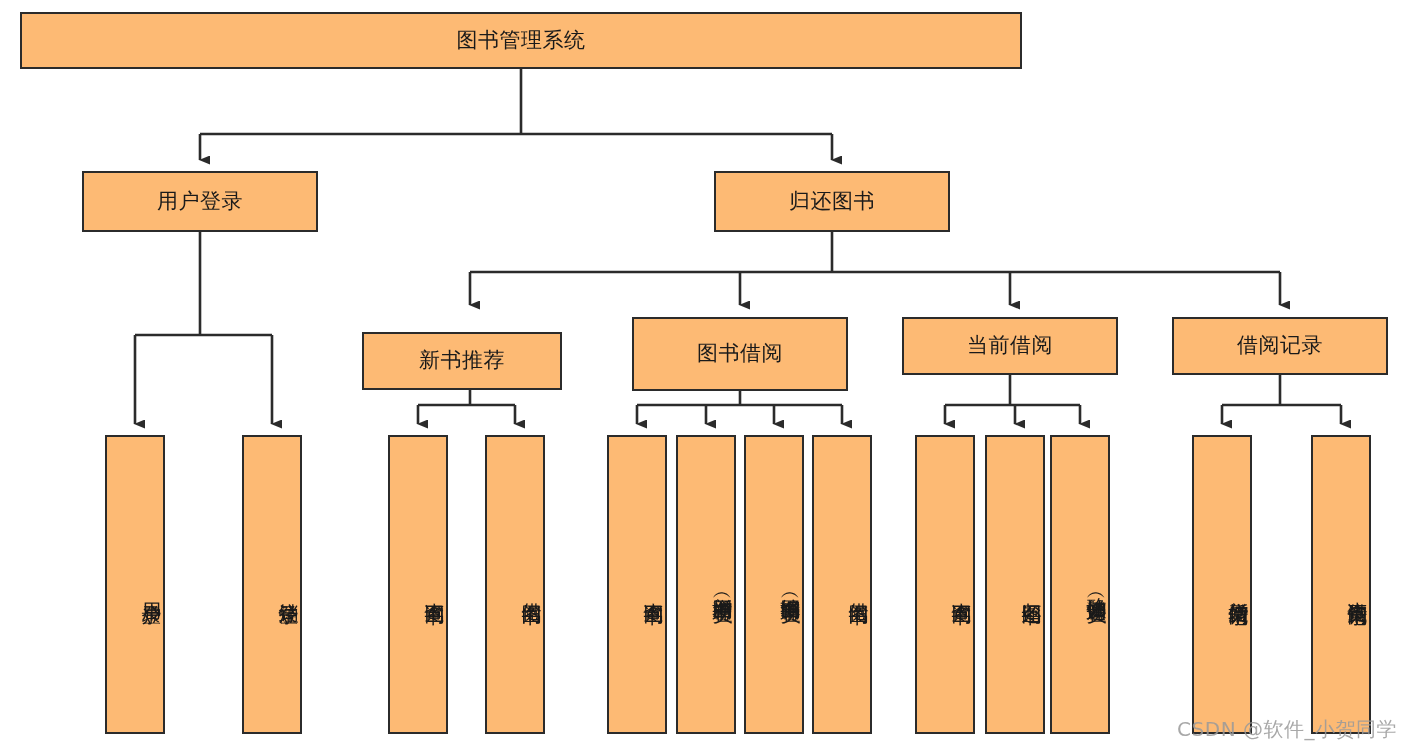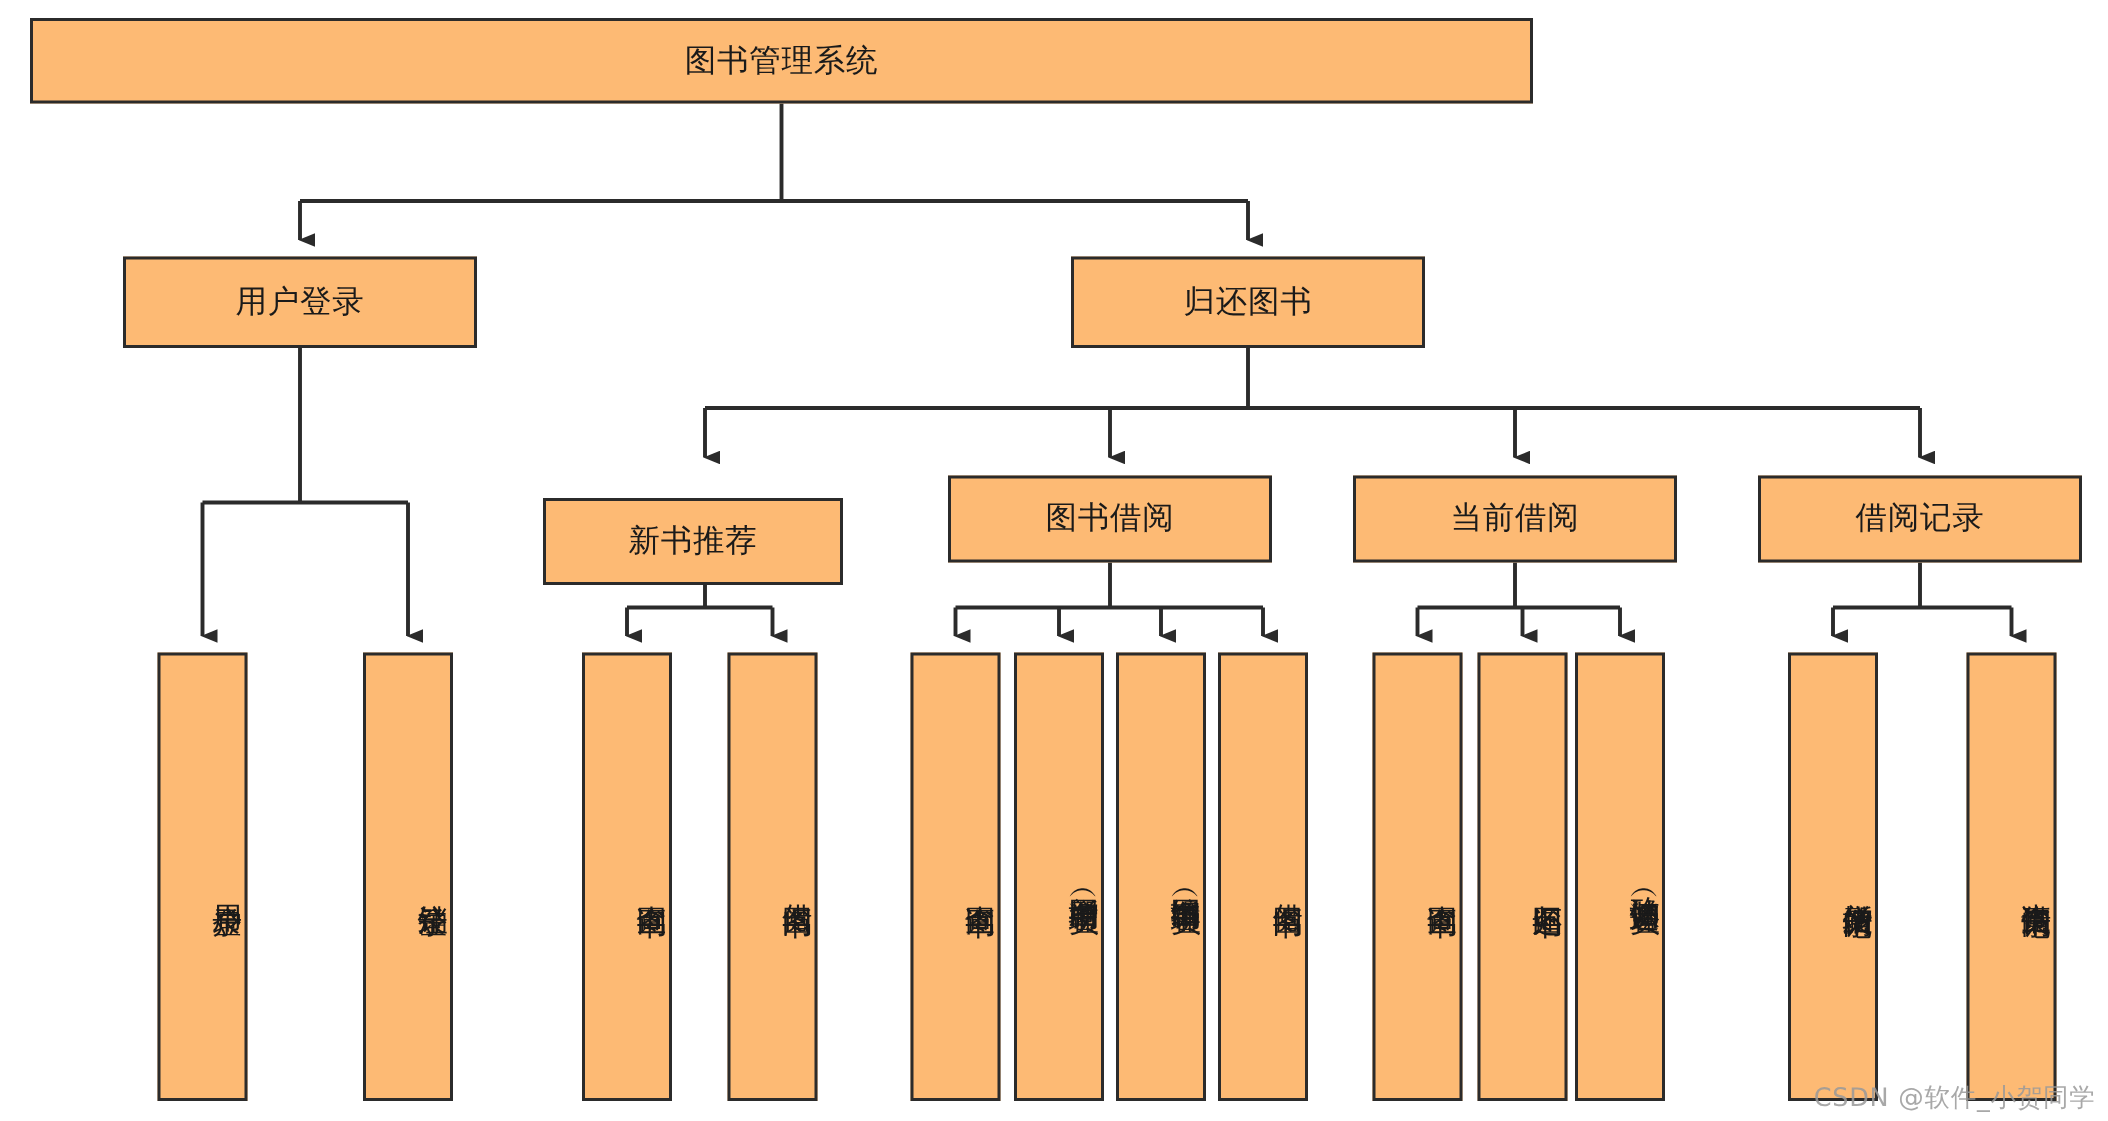--- a/index.html
+++ b/index.html
@@ -52,21 +52,21 @@
     justify-content: center;
     padding-top: 8px;
   }
   .node-v.tall {
     padding-top: 4px;
   }
   .watermark {
     position: absolute;
     right: 8px;
     bottom: 4px;
-    font-size: 17px;
+    font-size: 20px;
     color: #9a9a9a;
     opacity: 0.85;
     white-space: nowrap;
     z-index: 3;
     letter-spacing: 0.5px;
   }
 </style>
 </head>
 <body>
 
@@ -123,21 +123,21 @@
   </svg>
 
   <div class="node node-h" style="left:20px; top:12px; width:1002px; height:57px;">图书管理系统</div>
 
   <div class="node node-h" style="left:82px; top:171px; width:236px; height:61px;">用户登录</div>
 
   <div class="node node-h" style="left:714px; top:171px; width:236px; height:61px;">归还图书</div>
 
   <div class="node node-h" style="left:362px; top:332px; width:200px; height:58px;">新书推荐</div>
 
-  <div class="node node-h" style="left:632px; top:317px; width:216px; height:58px;">图书借阅</div>
+  <div class="node node-h" style="left:632px; top:317px; width:216px; height:74px;">图书借阅</div>
 
   <div class="node node-h" style="left:1172px; top:317px; width:216px; height:58px;">借阅记录</div>
 
   <div class="node node-h" style="left:902px; top:317px; width:216px; height:58px;">当前借阅</div>
 
   <div class="node node-v" style="left:105px; top:435px; width:60px; height:299px;">用户登录</div>
 
   <div class="node node-v" style="left:242px; top:435px; width:60px; height:299px;">注销登录</div>
 
   <div class="node node-v" style="left:388px; top:435px; width:60px; height:299px;">查询图书</div>

